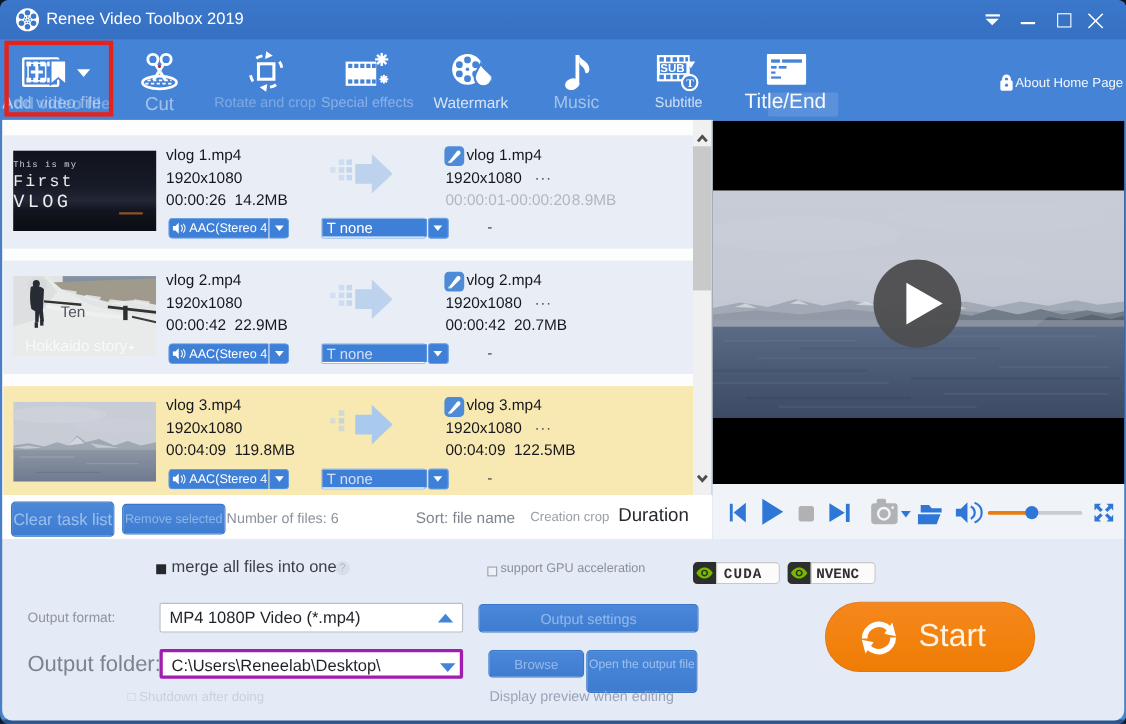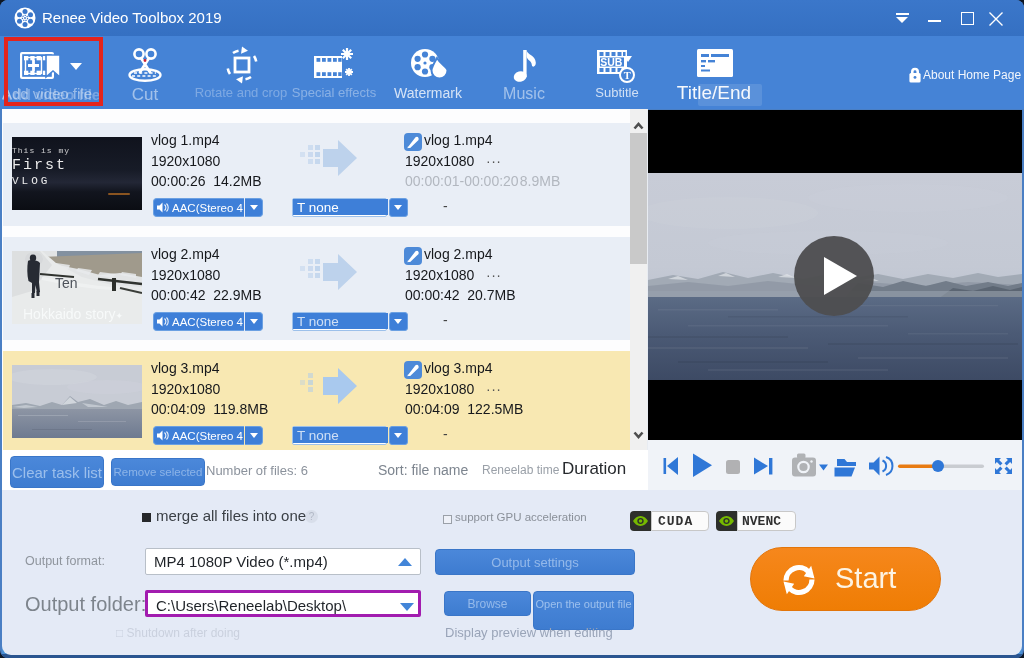--- a/index.html
+++ b/index.html
@@ -205,21 +205,21 @@
     </svg>
     <div class="abs" style="left:923px;top:31.5px;font-size:12px;white-space:nowrap;color:rgba(255,255,255,.93);">About Home Page</div>
   </div>
   <div class="abs" id="list">
 
     <div class="row" style="top:14px;">
       <div class="thumb" style="background:linear-gradient(180deg,#10131d 0%,#171b27 45%,#232736 62%,#12151e 75%,#0b0d13 100%);">
         <div class="abs" style="left:0;top:0;width:130px;height:73px;text-align:left;font-family:'Liberation Mono',monospace;color:#ececec;">
           <div style="margin-top:9px;font-size:8px;letter-spacing:1px;opacity:.85;">This is my</div>
           <div style="font-size:15px;margin-top:2px;letter-spacing:2px;">First</div>
-          <div style="font-size:11px;margin-top:1px;letter-spacing:3px;font-family:Liberation Mono, monospace;">VLOG</div>
+          <div style="font-size:17px;margin-top:1px;letter-spacing:3px;font-family:Liberation Mono, monospace;">VLOG</div>
         </div>
         <div class="abs" style="left:96px;top:56px;width:22px;height:2px;background:#8a5420;border-radius:2px;filter:blur(.7px);"></div>
       </div>
       <div class="l1" style="left:148px;top:9px;">vlog 1.mp4</div>
       <div class="l1" style="left:148px;top:29.5px;">1920x1080</div>
       <div class="l1" style="left:148px;top:50px;">00:00:26&nbsp;&nbsp;14.2MB</div>
       <svg class="abs arrowsvg" style="left:297px;top:14px" width="58" height="42" viewBox="0 0 58 42">
         <g fill="#bdd2ec">
           <rect x="0" y="15" width="5" height="5" opacity=".5"></rect>
           <rect x="8" y="8" width="5" height="5" opacity=".6"></rect>
@@ -468,21 +468,21 @@
         <path d="M347,34 h6 l-1.9,-1.9 l3.4,-3.4 l-2.2,-2.2 l-3.4,3.4 L347,28 Z"></path>
         <path d="M364,34 h-6 l1.9,-1.9 l-3.4,-3.4 l2.2,-2.2 l3.4,3.4 L364,28 Z"></path>
       </g>
     </svg>
   </div>
   <div class="abs" id="task">
     <div class="btn-blue" style="left:8px;top:6px;width:94px;height:32px;font-size:15px;line-height:31px;color:rgba(225,240,255,.55);">Clear task list</div>
     <div class="btn-blue" style="left:109px;top:8px;width:94px;height:28px;font-size:11.5px;line-height:27px;white-space:nowrap;color:rgba(225,240,255,.45);">Remove selected</div>
     <div class="abs" style="left:204px;top:13px;font-size:13px;color:#8b929c;">Number of files: 6</div>
     <div class="abs" style="left:376px;top:12px;font-size:14px;color:#7d858f;">Sort: file name</div>
-    <div class="abs" style="left:480px;top:13px;font-size:12px;color:#9aa0a8;">Reneelab time</div>
+    <div class="abs" style="left:480px;top:13px;font-size:12px;color:#9aa0a8;">Creation crop</div>
     <div class="abs" style="left:560px;top:9px;font-size:17px;color:#26292d;">Duration</div>
   </div>
   <div class="abs" id="bline"></div>
   <div class="abs" id="cornerL"></div>
   <div class="abs" id="cornerR"></div>
   <div class="abs" id="bottom">
     <div class="abs" style="left:140px;top:23px;width:9px;height:9px;background:#26282b;"></div>
     <div class="abs" style="left:154px;top:17px;font-size:15px;color:#3a3f45;">merge all files into one</div>
     <div class="abs" style="left:303px;top:20px;width:13px;height:13px;border-radius:50%;background:rgba(160,170,185,.18);color:rgba(90,100,115,.3);font-size:10px;text-align:center;line-height:13px;">?</div>
     <div class="abs" style="left:441px;top:25px;width:7px;height:7px;border:1px solid #9aa0a8;background:#eef1f8;"></div>

